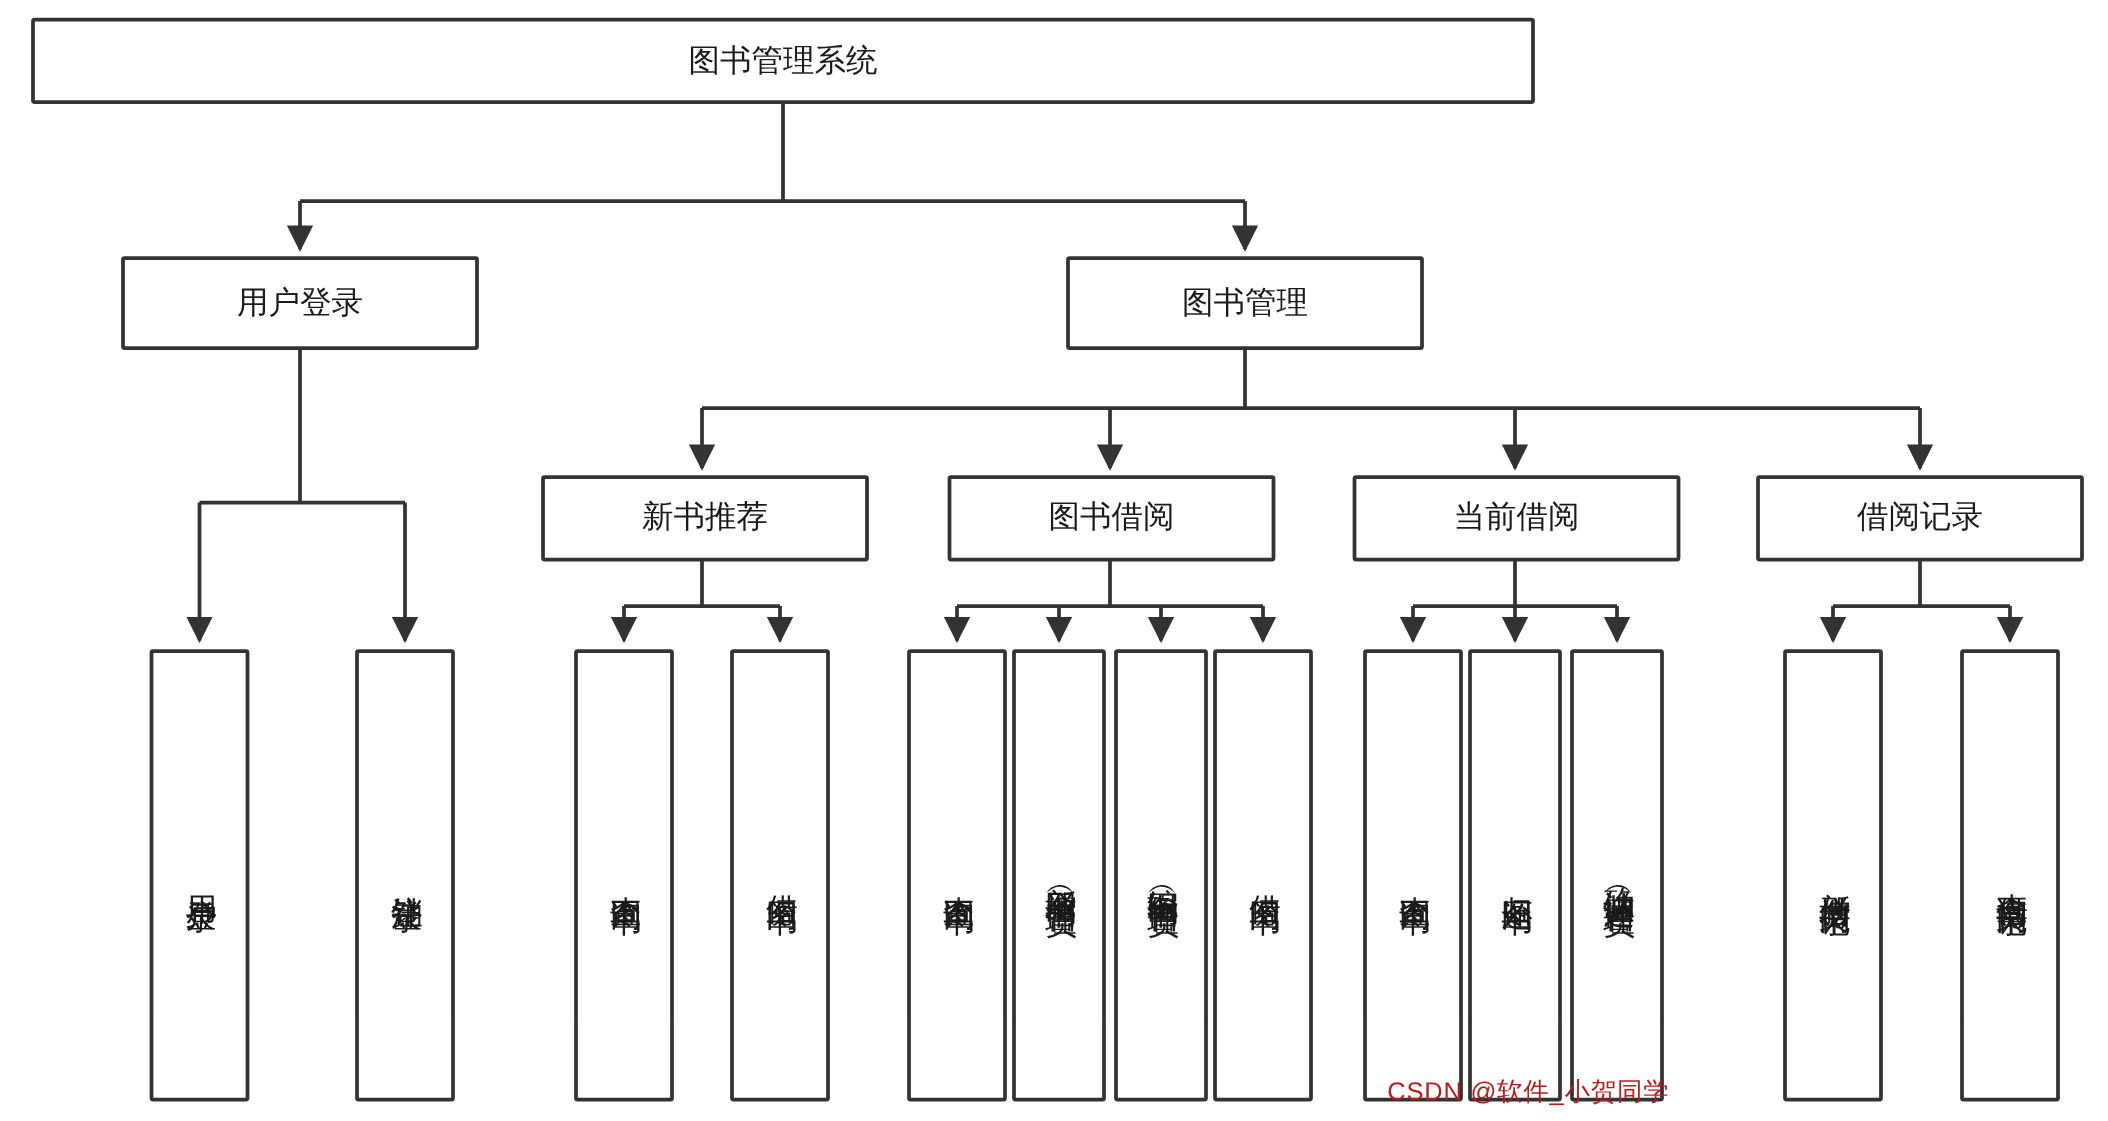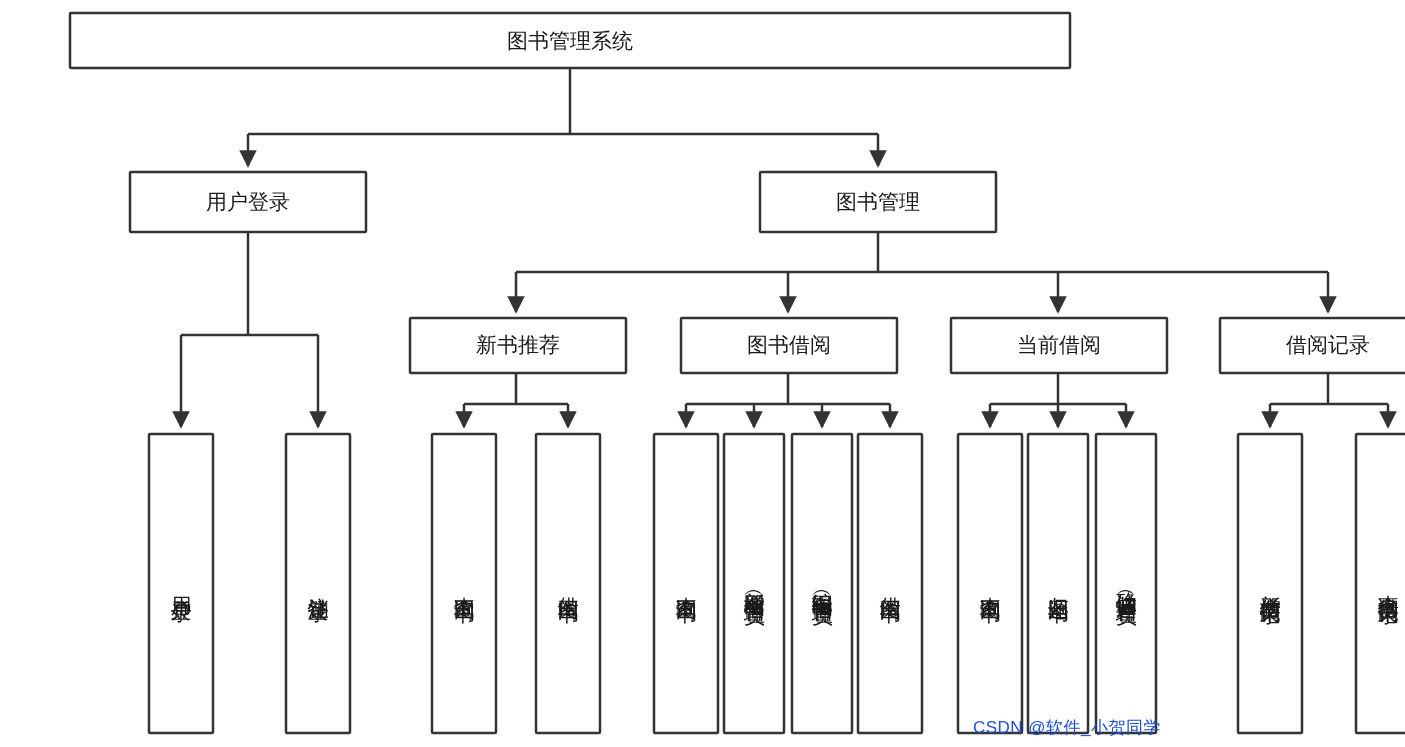--- a/index.html
+++ b/index.html
@@ -11,21 +11,20 @@
     width: 1405px;
     height: 747px;
     font-family: "Liberation Sans", "DejaVu Sans", sans-serif;
     overflow: hidden;
     position: relative;
   }
   #diagram-root {
     position: relative;
     width: 1127px;
     height: 747px;
-    margin-left: 48px;
   }
   svg.diagram {
     position: absolute;
     top: 0;
     left: 0;
     width: 1405px;
     height: 747px;
   }
   .node-box {
     fill: #ffffff;
@@ -63,21 +62,21 @@
     text-align: center;
     user-select: none;
     white-space: nowrap;
   }
   .watermark {
     position: absolute;
     right: 14px;
     bottom: 8px;
     font-family: "Liberation Sans", "DejaVu Sans", sans-serif;
     font-size: 17px;
-    color: #1d4ed8;
+    color: #b91c1c;
     letter-spacing: 0.5px;
     white-space: nowrap;
   }
 </style>
 </head>
 <body>
 
 <div id="diagram-root">
 
   <svg class="diagram" viewBox="0 0 1405 747">

